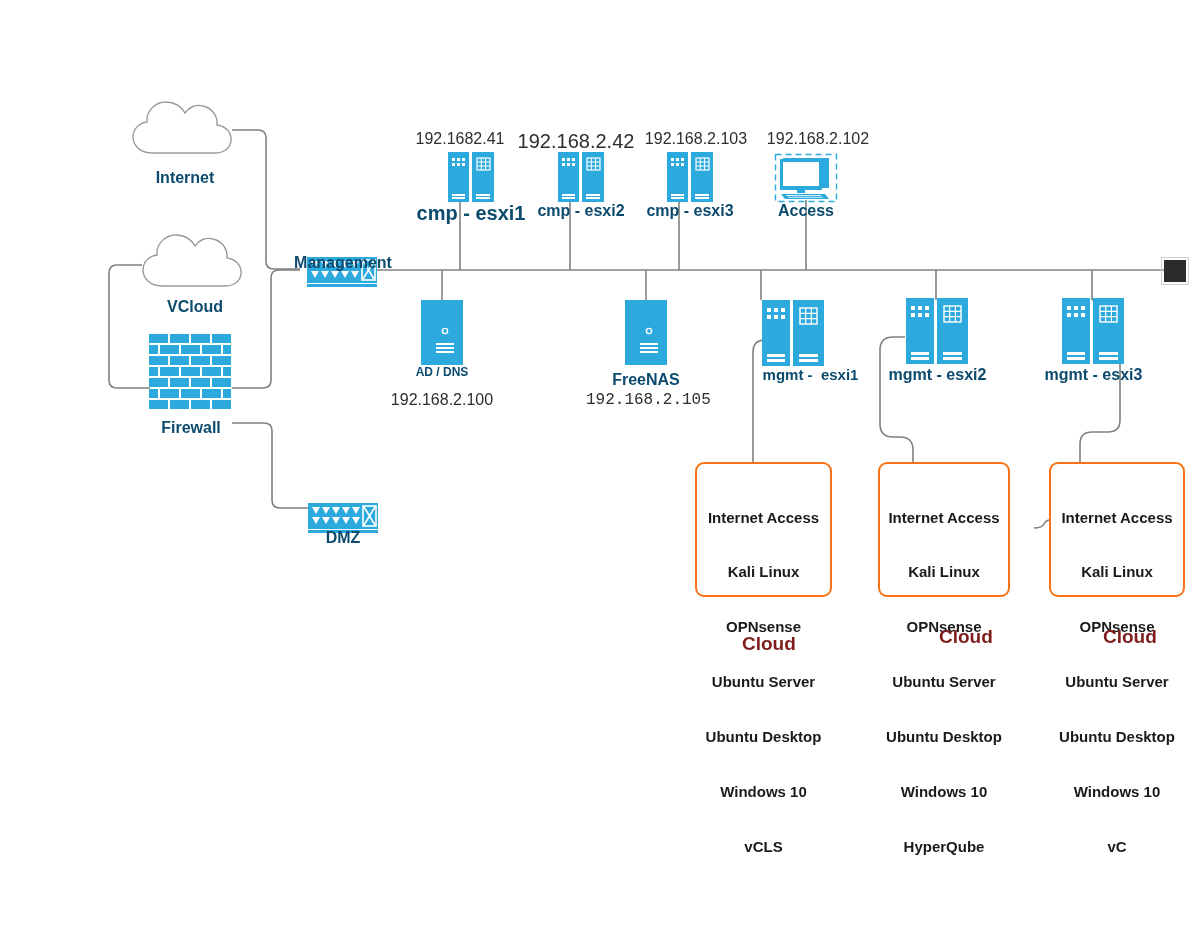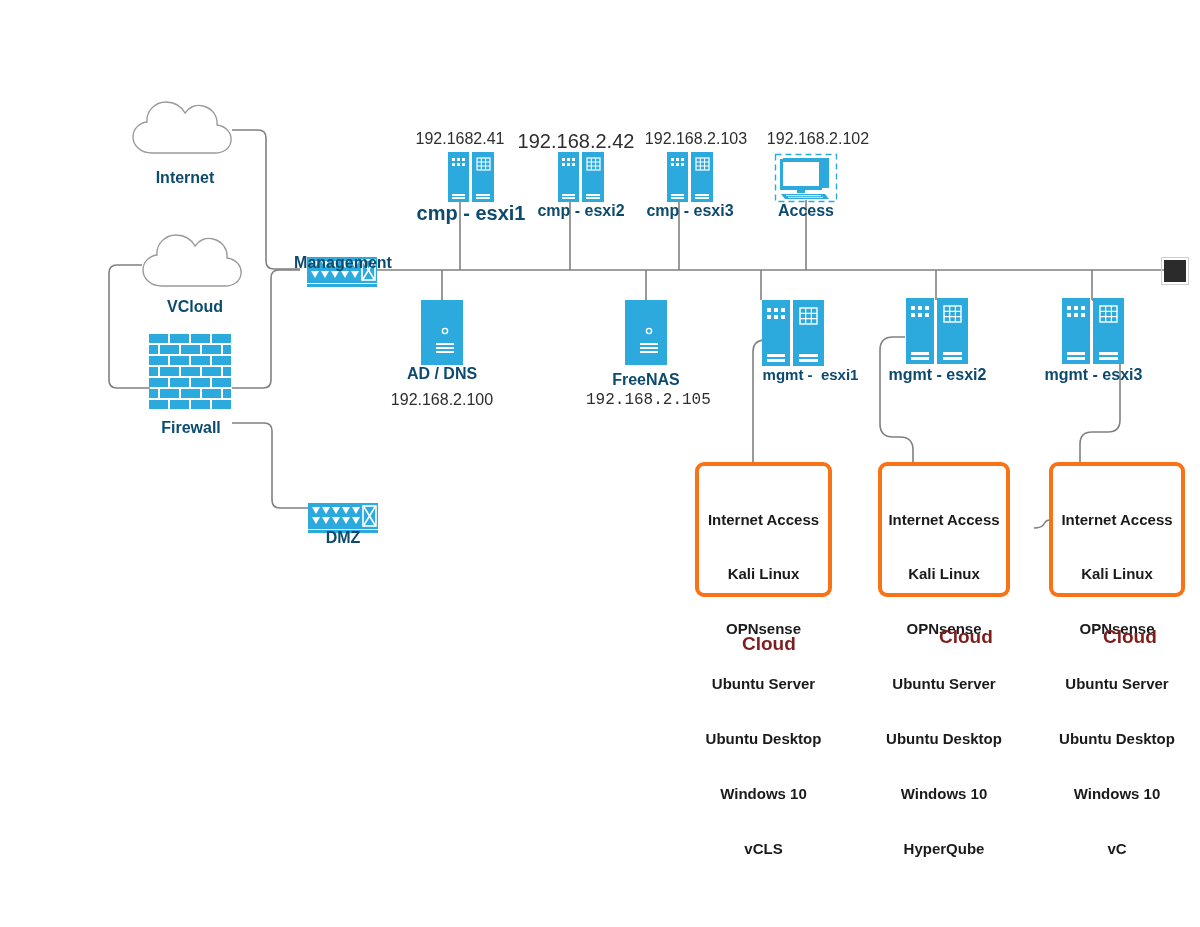--- a/index.html
+++ b/index.html
@@ -40,21 +40,21 @@
   .iplbl {
     position: absolute;
     font-weight: normal;
     color: #2e2e2e;
     white-space: pre;
     text-align: center;
   }
   .vmbox {
     position: absolute;
     box-sizing: border-box;
-    border: 4px solid #f97316;
+    border: 2px solid #f97316;
     border-radius: 9px;
     background: #ffffff;
     color: #1a1a1a;
     font-weight: bold;
     font-size: 15px;
     line-height: 18.3px;
     text-align: center;
     padding-top: 8px;
     white-space: pre;
   }
@@ -330,21 +330,21 @@
     <svg width="42" height="65" viewBox="0 0 42 65">
       <rect x="0" y="0" width="42" height="65" fill="#2CA9DD"></rect>
       <circle cx="24" cy="31" r="2.6" fill="none" stroke="#ffffff" stroke-width="1.4"></circle>
       <g fill="#ffffff">
         <rect x="15" y="43" width="18" height="2"></rect>
         <rect x="15" y="47" width="18" height="2"></rect>
         <rect x="15" y="51" width="18" height="2"></rect>
       </g>
     </svg>
   </div>
-  <div class="lbl" style="left:382px; top:366px; width:120px; font-size:16px;">AD / DNS</div>
+  <div class="lbl" style="left:382px; top:366px; width:120px; font-size:12px;">AD / DNS</div>
   <div class="iplbl" style="left:382px; top:391px; width:120px; font-size:16px;">192.168.2.100</div>
 
   <div class="node" style="left:625px; top:300px; width:42px; height:65px;">
     <svg width="42" height="65" viewBox="0 0 42 65">
       <rect x="0" y="0" width="42" height="65" fill="#2CA9DD"></rect>
       <circle cx="24" cy="31" r="2.6" fill="none" stroke="#ffffff" stroke-width="1.4"></circle>
       <g fill="#ffffff">
         <rect x="15" y="43" width="18" height="2"></rect>
         <rect x="15" y="47" width="18" height="2"></rect>
         <rect x="15" y="51" width="18" height="2"></rect>

